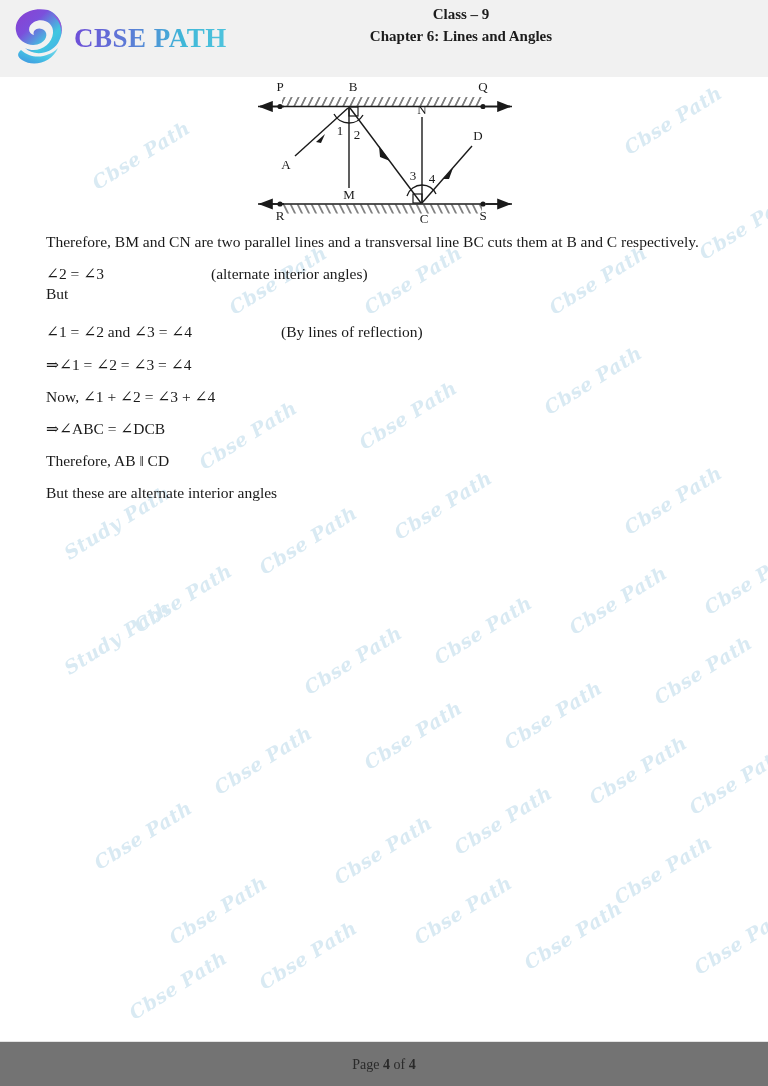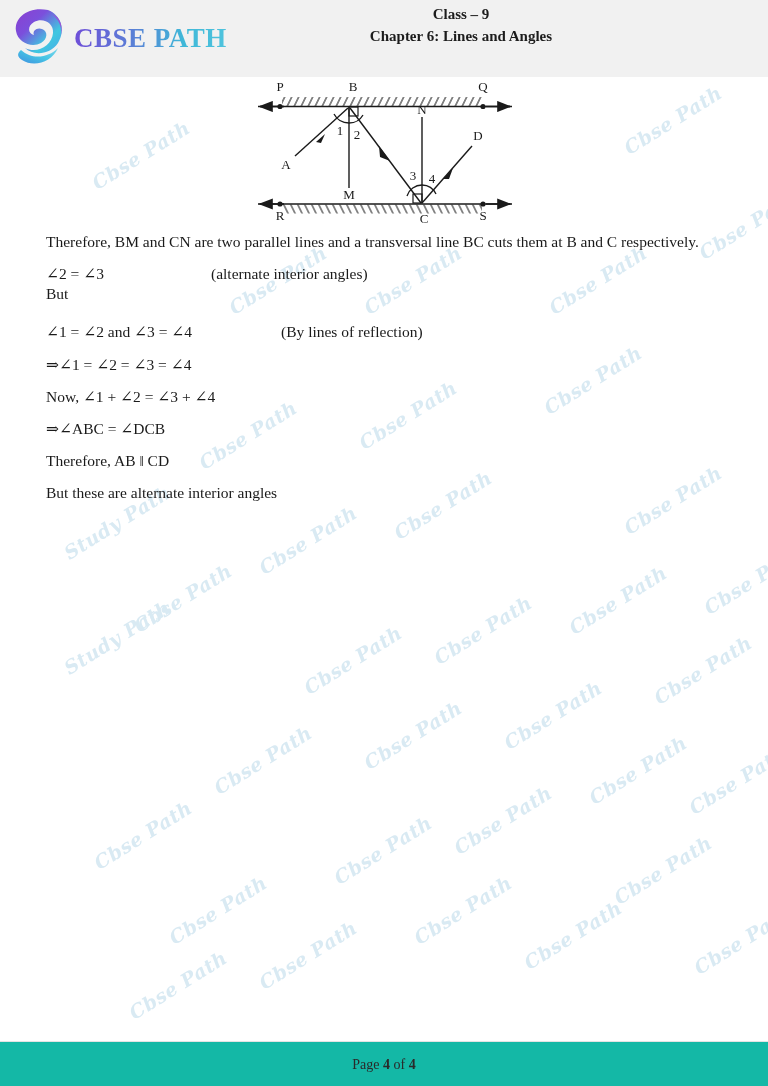--- a/index.html
+++ b/index.html
@@ -138,21 +138,21 @@
   .row .rhs { flex: 1 1 auto; }
   .row.gap { margin-bottom: 12px; }
 
   
   .footer {
     position: absolute;
     left: 0;
     top: 1041px;
     width: 768px;
     height: 45px;
-    background: #14b8a6;
+    background: #737373;
     border-top: 1px solid #e3e3e3;
     z-index: 3;
   }
   .footer-inner {
     position: absolute;
     left: 0;
     top: 0;
     width: 768px;
     height: 45px;
     display: flex;

